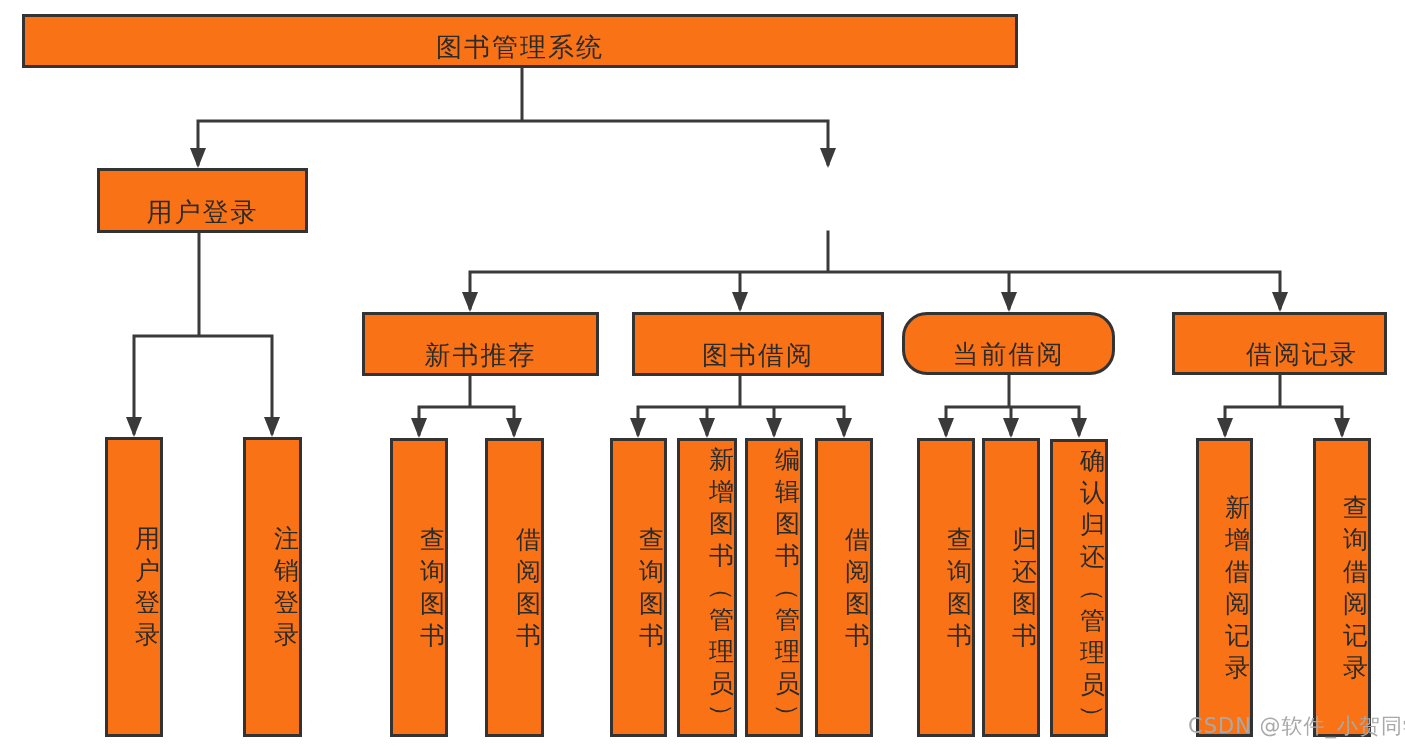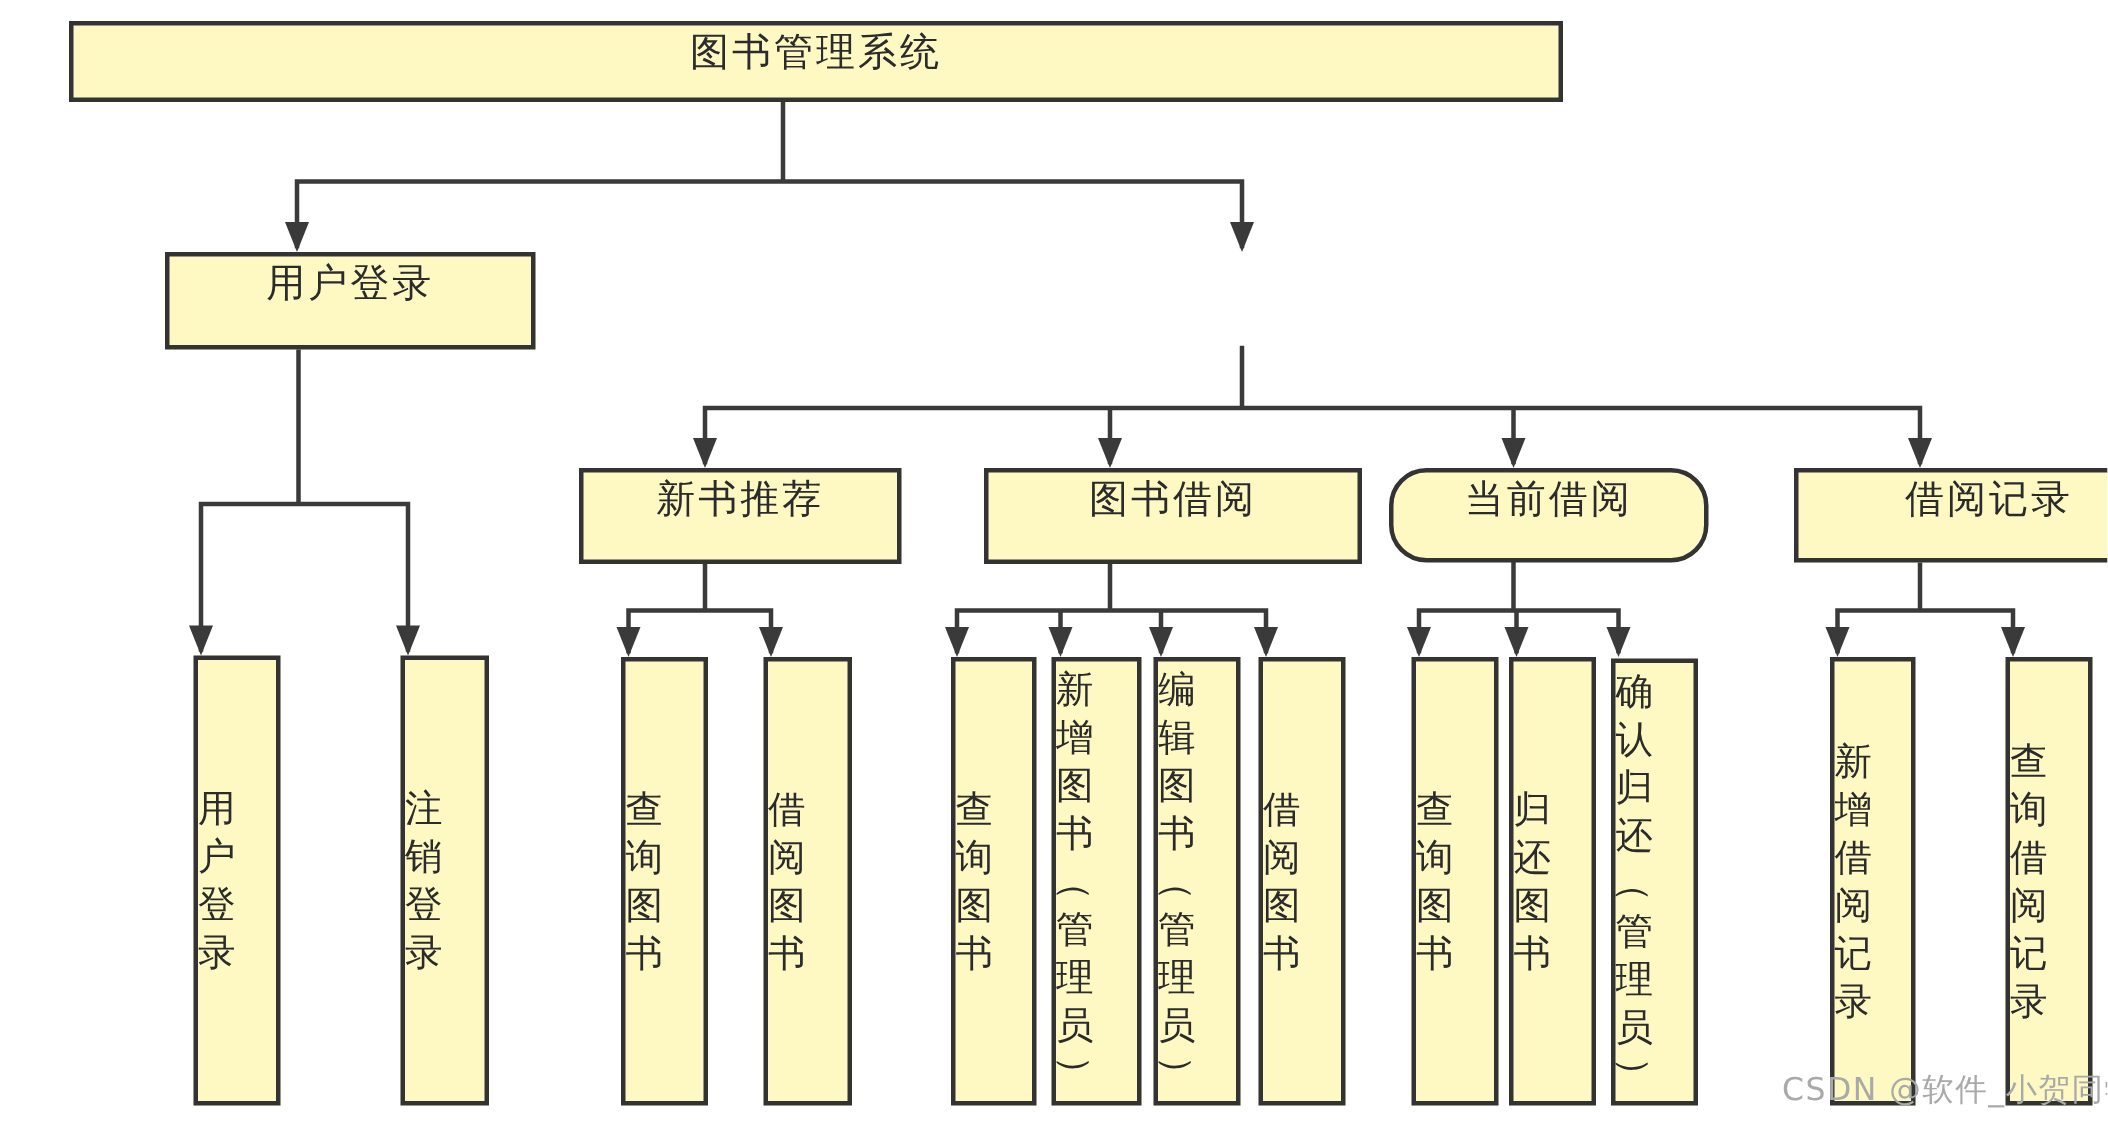--- a/index.html
+++ b/index.html
@@ -22,26 +22,25 @@
     stroke-width: 3;
     stroke-linecap: square;
   }
   svg.connector-layer polygon.arrowhead {
     fill: var(--line, #3a3a3a);
     stroke: none;
   }
   .node {
     position: absolute;
     box-sizing: border-box;
-    background: #fef9c3;
+    background: #f97316;
     border: 3px solid var(--border, #333333);
     display: flex;
-    align-items: flex-start;
+    align-items: flex-end;
     justify-content: center;
-    margin-left: 24px;
   }
   .node.horizontal .label {
     font-size: 26px;
     letter-spacing: 2px;
     color: var(--text, #2b2b2b);
     white-space: nowrap;
   }
   .node.vertical { flex-direction: column; }
   .node.vertical.v-top { justify-content: flex-start; padding-top: 3px; }
   .node.vertical .label {
@@ -92,24 +91,24 @@
       <polygon points="1011,438 1003,418 1019,418" class="arrowhead"></polygon>
       <polygon points="1079,438 1071,418 1087,418" class="arrowhead"></polygon>
       <path d="M 1280 375 L 1280 407 M 1225 407 L 1342 407 M 1225 407 L 1225 434 M 1342 407 L 1342 434" class="conn"></path>
       <polygon points="1225,438 1217,418 1233,418" class="arrowhead"></polygon>
       <polygon points="1342,438 1334,418 1350,418" class="arrowhead"></polygon>
     </svg>
 
   <div class="node horizontal" style="left: 22px; top: 14px; width: 996px; height: 54px;">
       <div class="label">图书管理系统</div>
     </div>
-    <div class="node horizontal" style="left: 86px; top: 168px; width: 247px; height: 65px;">
+    <div class="node horizontal" style="left: 97px; top: 168px; width: 211px; height: 65px;">
       <div class="label">用户登录</div>
     </div>
-    <div class="node horizontal" style="left: 362px; top: 312px; width: 215px; height: 64px;">
+    <div class="node horizontal" style="left: 362px; top: 312px; width: 237px; height: 64px;">
       <div class="label">新书推荐</div>
     </div>
     <div class="node horizontal" style="left: 632px; top: 312px; width: 252px; height: 64px;">
       <div class="label">图书借阅</div>
     </div>
     <div class="node horizontal" style="left: 902px; top: 312px; width: 213px; height: 63px; border-radius: 25px;">
       <div class="label">当前借阅</div>
     </div>
     <div class="node horizontal" style="left: 1172px; top: 312px; width: 215px; height: 63px; padding-left: 45px;">
       <div class="label">借阅记录</div>

